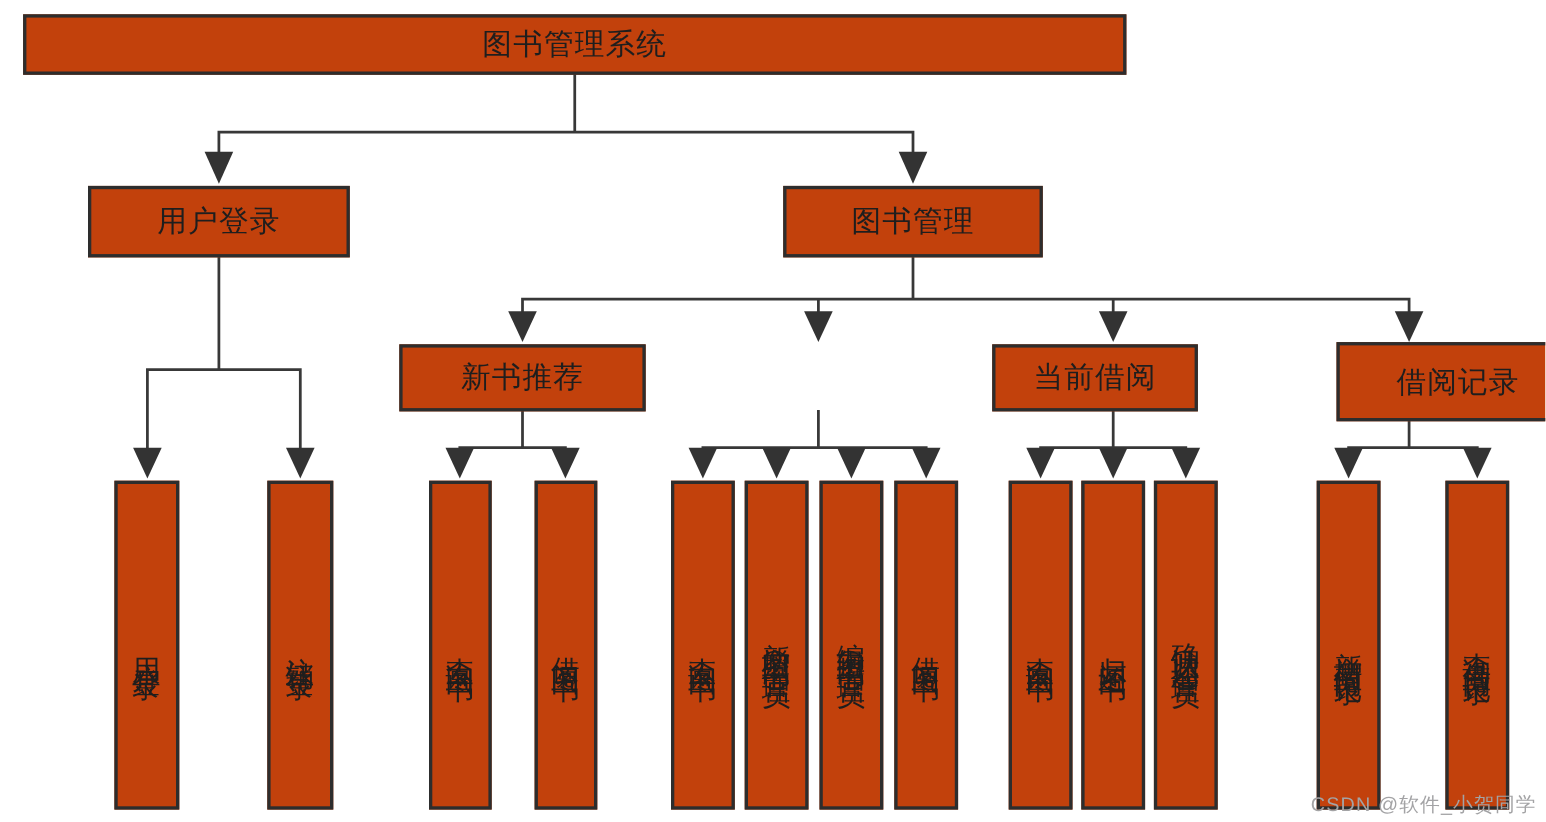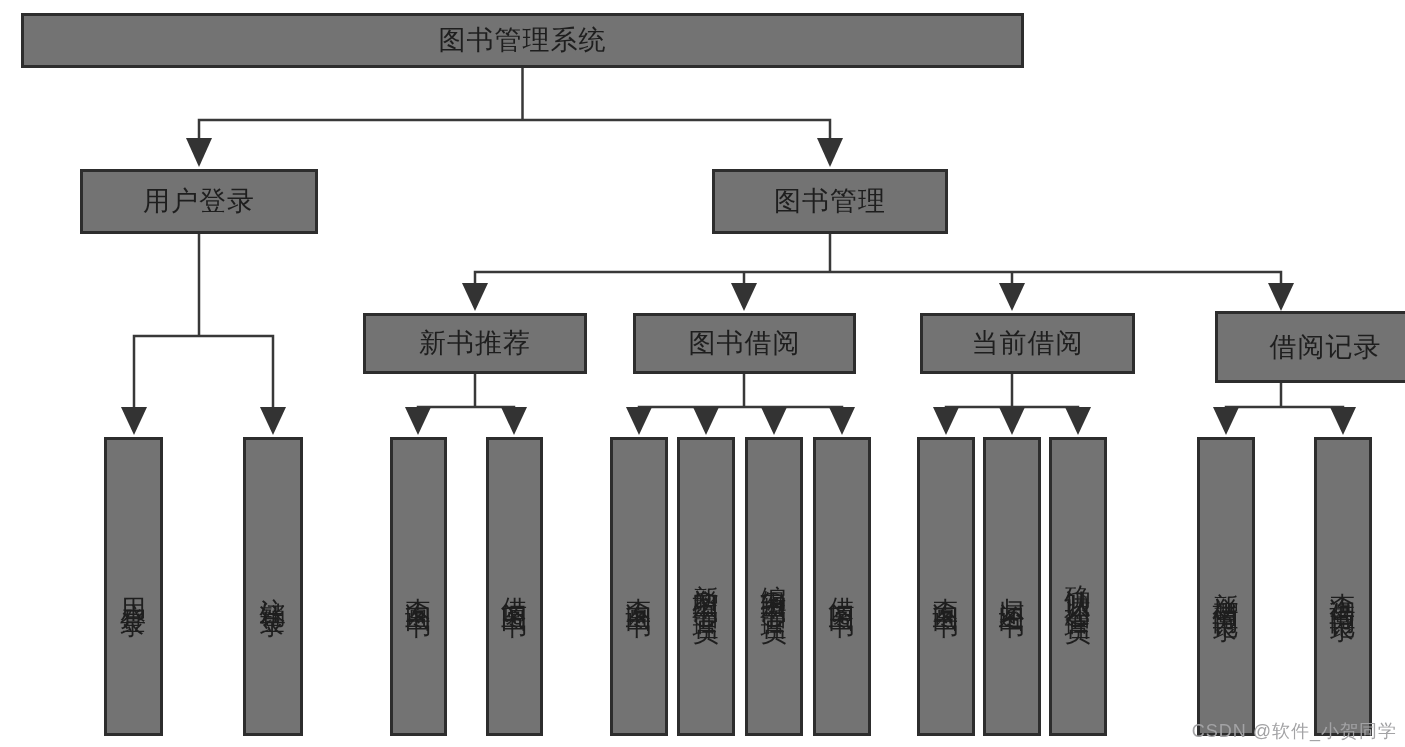--- a/index.html
+++ b/index.html
@@ -11,21 +11,21 @@
     font-family:"Liberation Sans","DejaVu Sans",sans-serif;
     overflow:hidden;
   }
   svg.connectors {
     position:absolute; left:0; top:0;
     width:1405px; height:747px;
     pointer-events:none;
   }
   .node {
     position:absolute;
-    background:#737373;
+    background:#c2410c;
     border:3px solid #2d2d2d;
     color:#1e1e1e;
     display:flex;
     align-items:center;
     justify-content:center;
     text-align:center;
   }
   .node.h {
     font-size:27px;
     letter-spacing:1px;
@@ -96,22 +96,21 @@
       <path d="M1330 407 L1356 407 L1343 435 Z"></path>
     </g>
   </svg>
 
   <div class="node h" style="left:21px; top:13px; width:1003px; height:55px;">图书管理系统</div>
 
   <div class="node h" style="left:80px; top:169px; width:238px; height:65px;">用户登录</div>
   <div class="node h" style="left:363px; top:313px; width:224px; height:61px;">新书推荐</div>
 
   <div class="node h" style="left:712px; top:169px; width:236px; height:65px;">图书管理</div>
-  <div class="node h" style="left:633px; top:313px; width:223px; height:61px;">图书借阅</div>
-  <div class="node h" style="left:902px; top:313px; width:215px; height:61px;margin-left:18px;">当前借阅</div>
+  <div class="node h" style="left:902px; top:313px; width:187px; height:61px;">当前借阅</div>
   <div class="node h" style="left:1171px; top:311px; width:221px; height:72px;margin-left:44px;">借阅记录</div>
 
   <div class="node v" style="left:104px; top:437px; width:59px; height:299px;">用户登录</div>
   <div class="node v" style="left:243px; top:437px; width:60px; height:299px;">注销登录</div>
 
   <div class="node v" style="left:390px; top:437px; width:57px; height:299px;">查询图书</div>
   <div class="node v" style="left:486px; top:437px; width:57px; height:299px;">借阅图书</div>
 
   <div class="node v" style="left:610px; top:437px; width:58px; height:299px;">查询图书</div>
   <div class="node v" style="left:677px; top:437px; width:58px; height:299px;">新增图书（管理员）</div>

